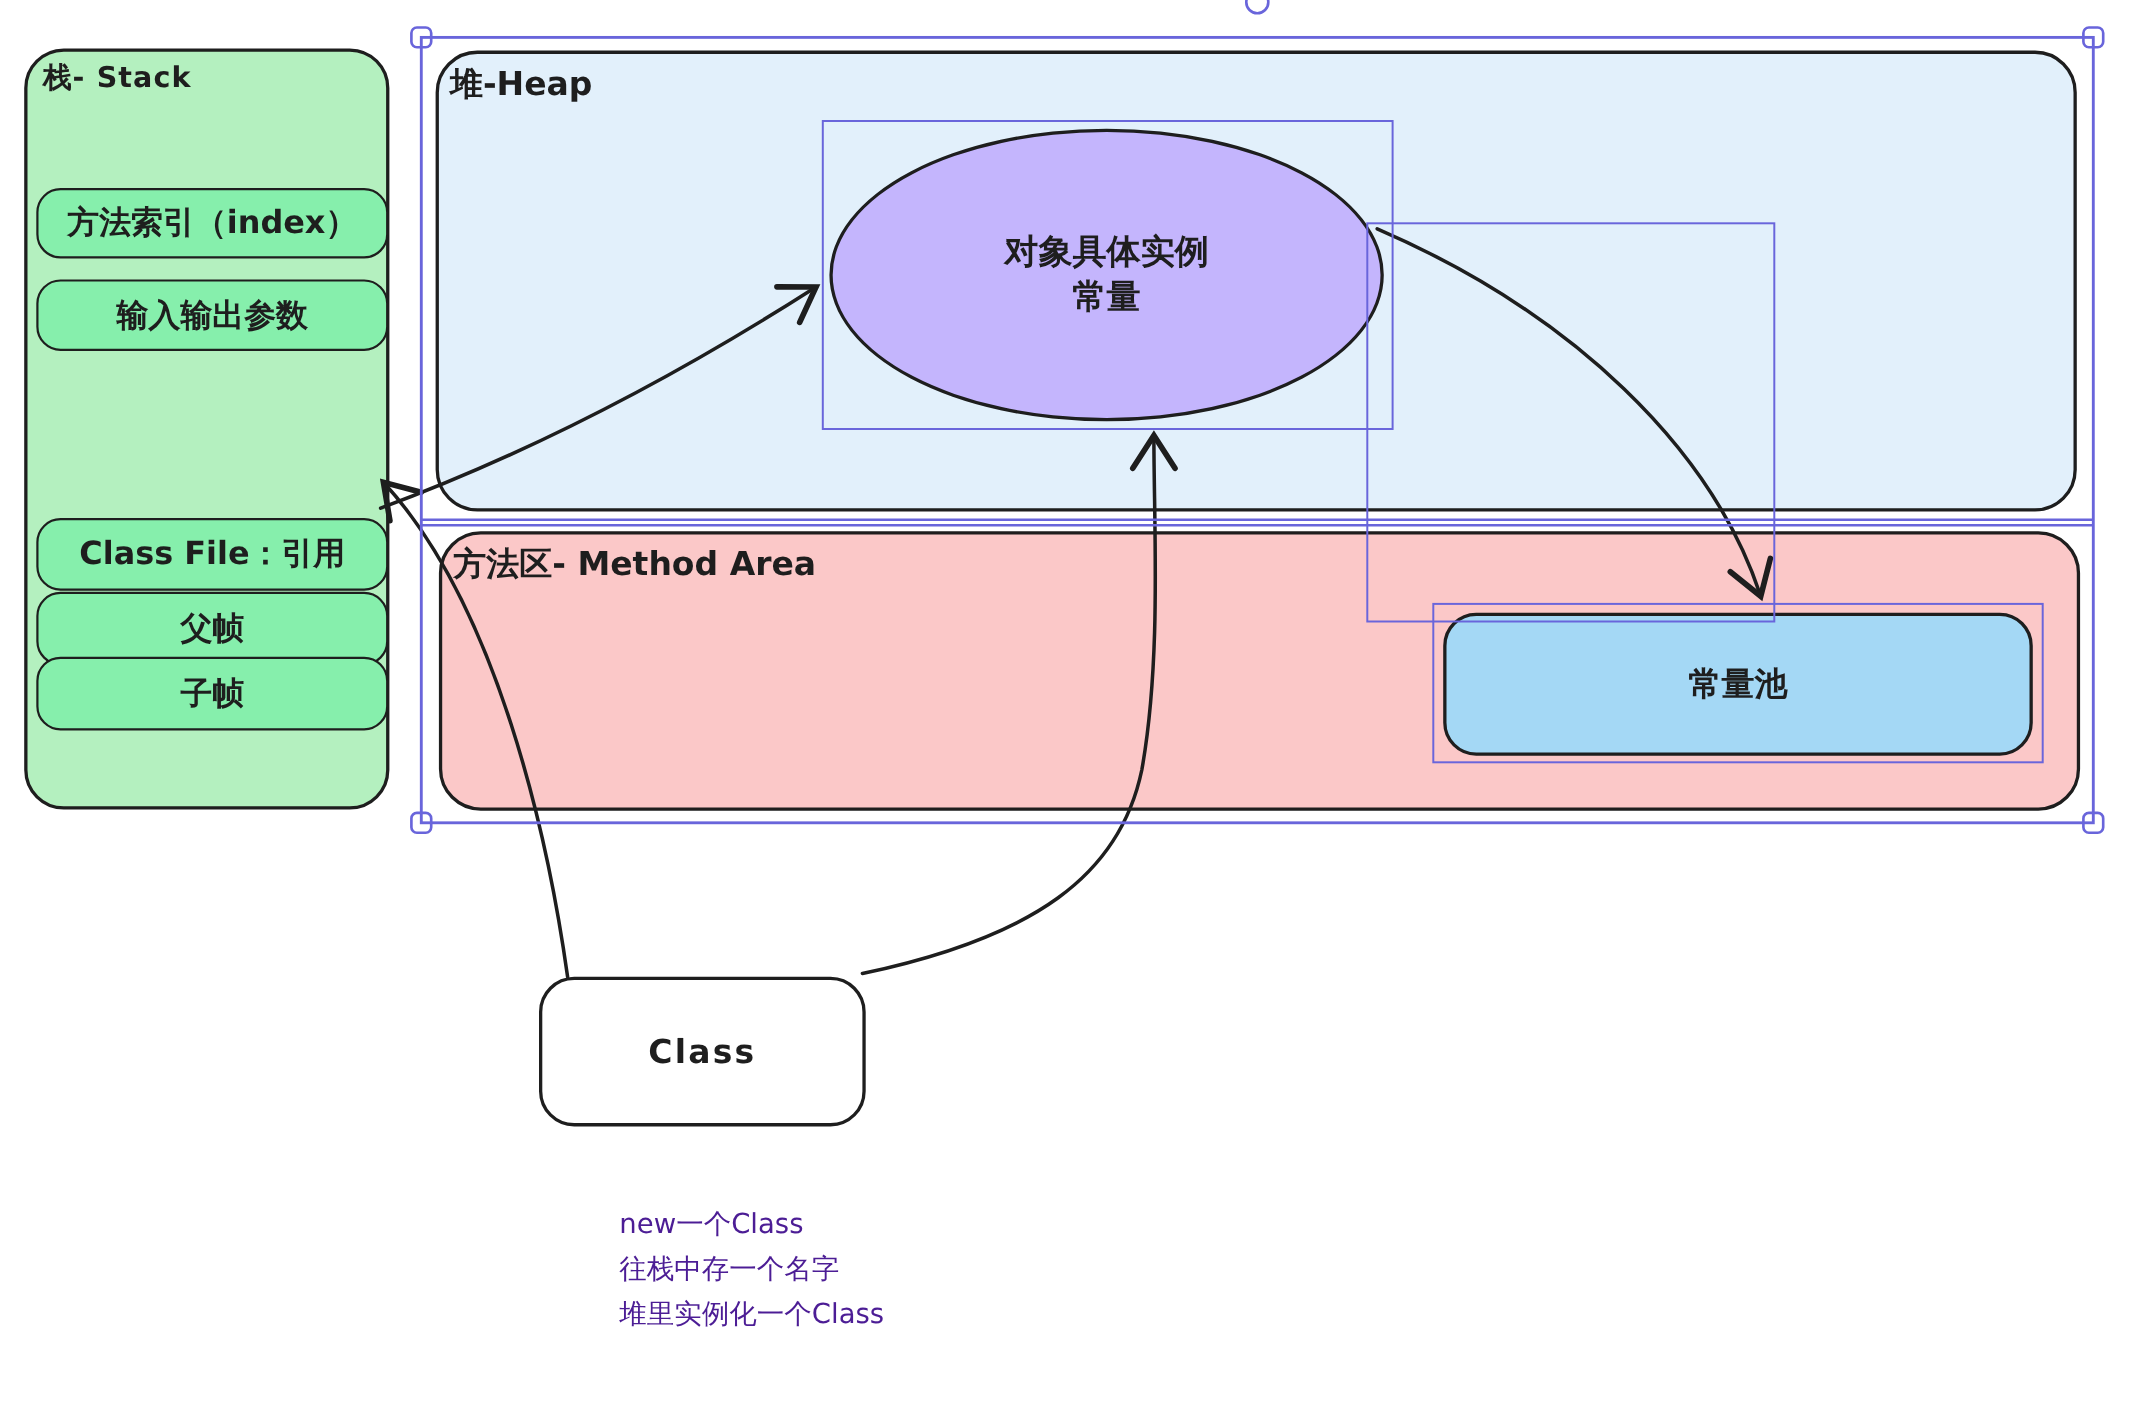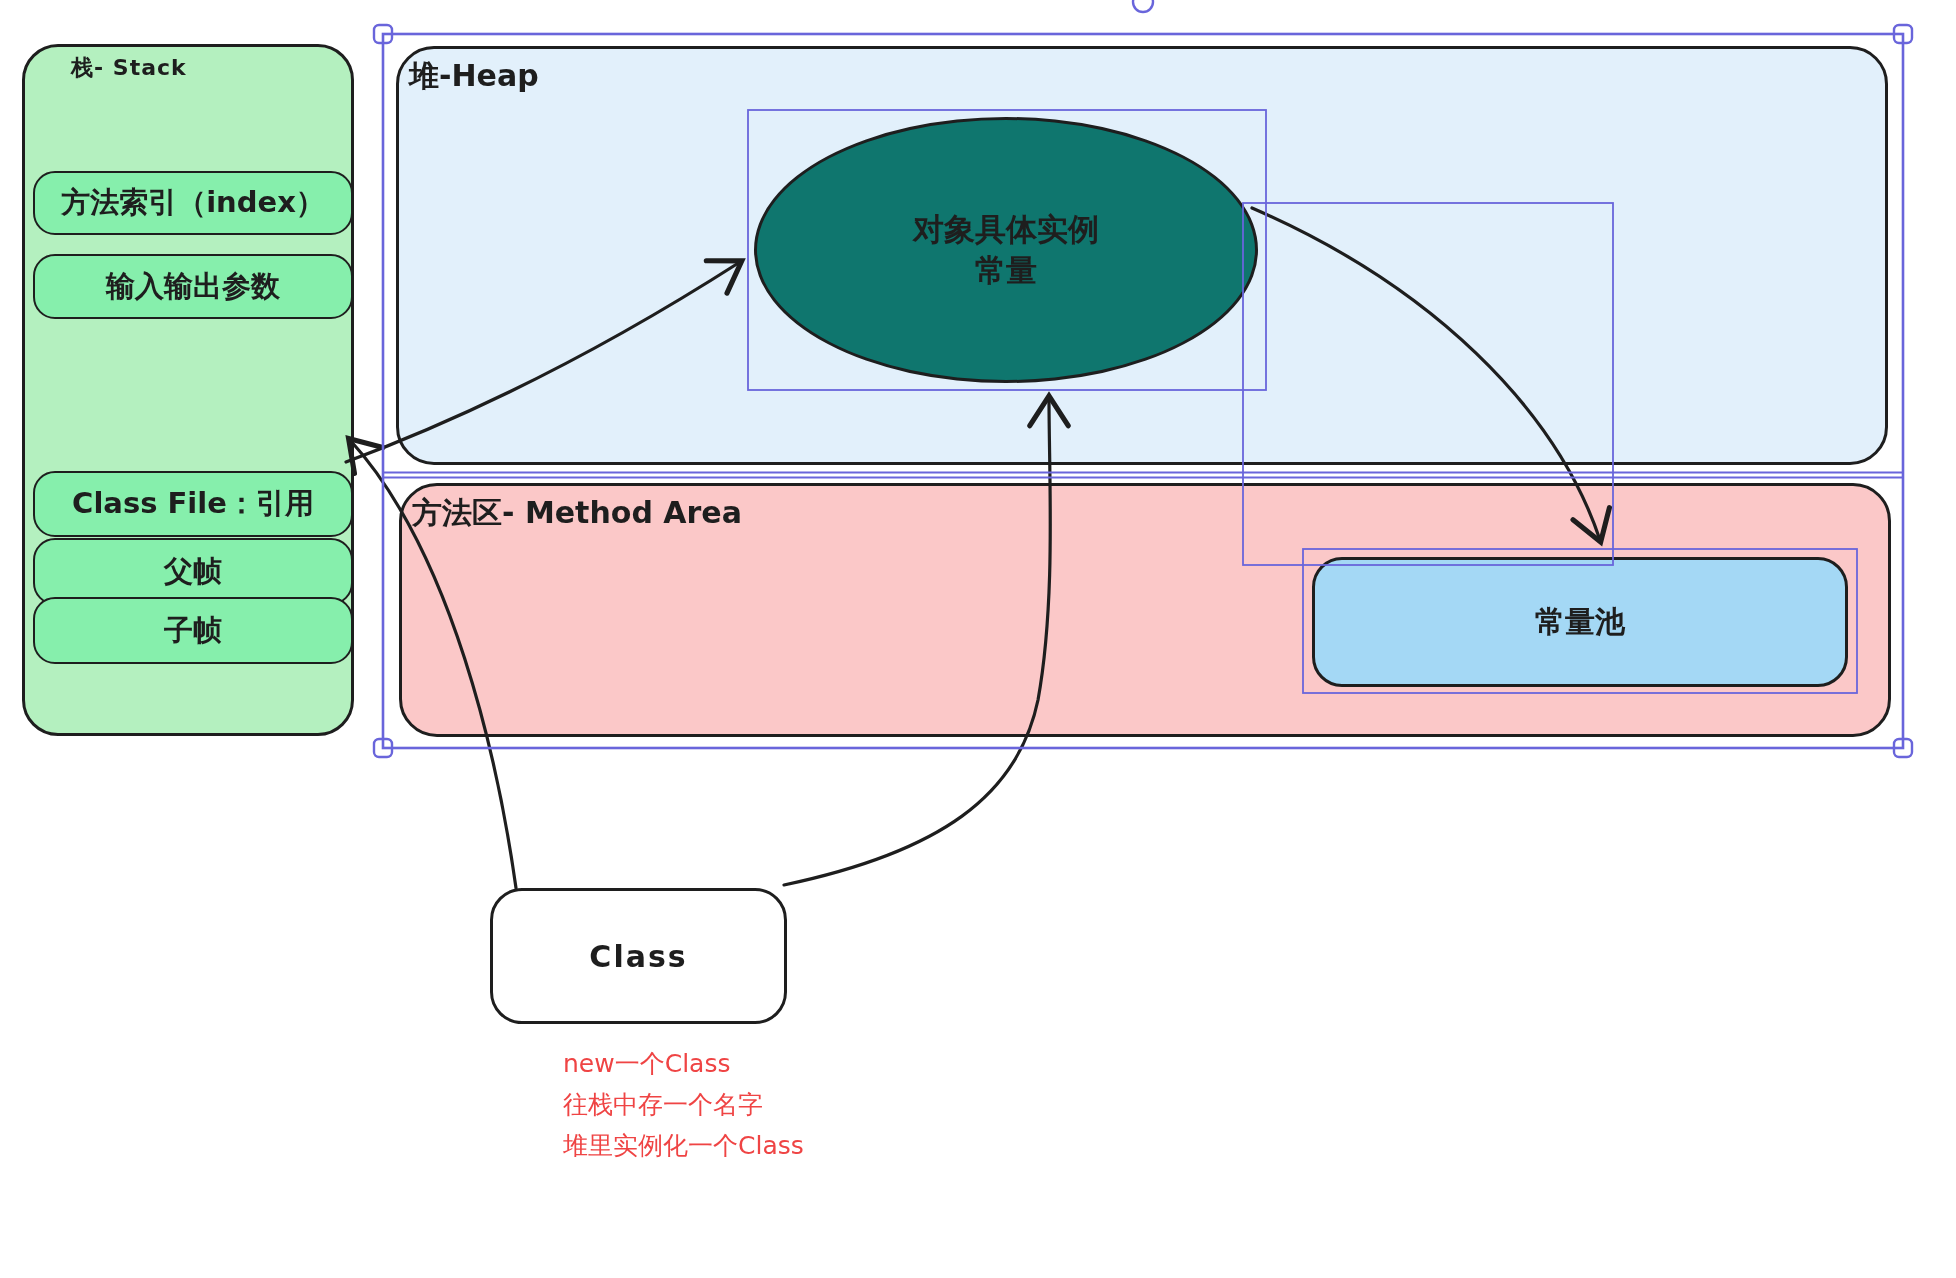--- a/index.html
+++ b/index.html
@@ -3,22 +3,22 @@
 <meta charset="utf-8">
 <style>
   html,body{margin:0;padding:0;background:#ffffff;overflow:hidden;}
   body{font-family:"DejaVu Sans","Liberation Sans",sans-serif;color:#1e1e1e;}
   .canvas{position:relative;width:1956px;height:1278px;background:#ffffff;}
   .shape{position:absolute;box-sizing:border-box;}
 
   
   .stack-box{left:22px;top:44px;width:332px;height:692px;background:#b4f0bf;
     border:3px solid #1e1e1e;border-radius:36px;}
-  .stack-title{position:absolute;left:14px;top:6px;font-size:22px;font-weight:600;
-    letter-spacing:1px;white-space:nowrap;margin-left:32px;}
+  .stack-title{position:absolute;left:14px;top:6px;font-size:26px;font-weight:600;
+    letter-spacing:1px;white-space:nowrap;}
   .stack-item{position:absolute;left:8px;width:316px;background:#86efac;
     border:2.6px solid #1e1e1e;border-radius:22px;display:flex;align-items:center;
     justify-content:center;font-size:29px;font-weight:600;white-space:nowrap;}
   .si-0{top:124px;height:60px;}
   .si-1{top:207px;height:61px;}
   .si-2{top:300px;height:62px;}
   .si-3{top:385px;height:62px;margin-top:39px;}
   .si-4{top:491px;height:63px;}
   .si-5{top:550px;height:63px;}
 
@@ -26,37 +26,37 @@
   .heap-box{left:396px;top:46px;width:1492px;height:419px;background:#e2f0fb;
     border:3px solid #1e1e1e;border-radius:38px;}
   .region-title{position:absolute;left:10px;top:7px;font-size:30px;font-weight:600;
     white-space:nowrap;}
 
   
   .method-box{left:399px;top:483px;width:1492px;height:254px;background:#fbc8c8;
     border:3px solid #1e1e1e;border-radius:38px;}
 
   
-  .instance-ellipse{left:754px;top:117px;width:504px;height:266px;background:#0f766e;
+  .instance-ellipse{left:754px;top:117px;width:504px;height:266px;background:#c4b5fd;
     border:3.5px solid #1e1e1e;border-radius:50%;display:flex;flex-direction:column;
     align-items:center;justify-content:center;font-size:31px;font-weight:600;
     line-height:41px;text-align:center;}
 
   
   .pool-box{left:1312px;top:557px;width:536px;height:130px;background:#a4d8f5;
     border:3px solid #1e1e1e;border-radius:30px;display:flex;align-items:center;
     justify-content:center;font-size:30px;font-weight:600;}
 
   
   .class-box{left:490px;top:888px;width:297px;height:136px;background:#ffffff;
     border:3px solid #1e1e1e;border-radius:32px;display:flex;align-items:center;
     justify-content:center;font-size:30px;font-weight:600;letter-spacing:2px;}
 
   
-  .notes{left:563px;top:1043px;font-size:25px;line-height:41px;color:#ef4444;
+  .notes{left:563px;top:1092px;font-size:25px;line-height:41px;color:#4c1d95;
     white-space:nowrap;}
 
   
   .overlay{position:absolute;left:0;top:0;width:1956px;height:1278px;}
   .ink{stroke:#1e1e1e;stroke-width:3.2;fill:none;stroke-linecap:round;}
   .sel{stroke:#6965db;fill:none;}
 </style>
 </head>
 <body>
 

